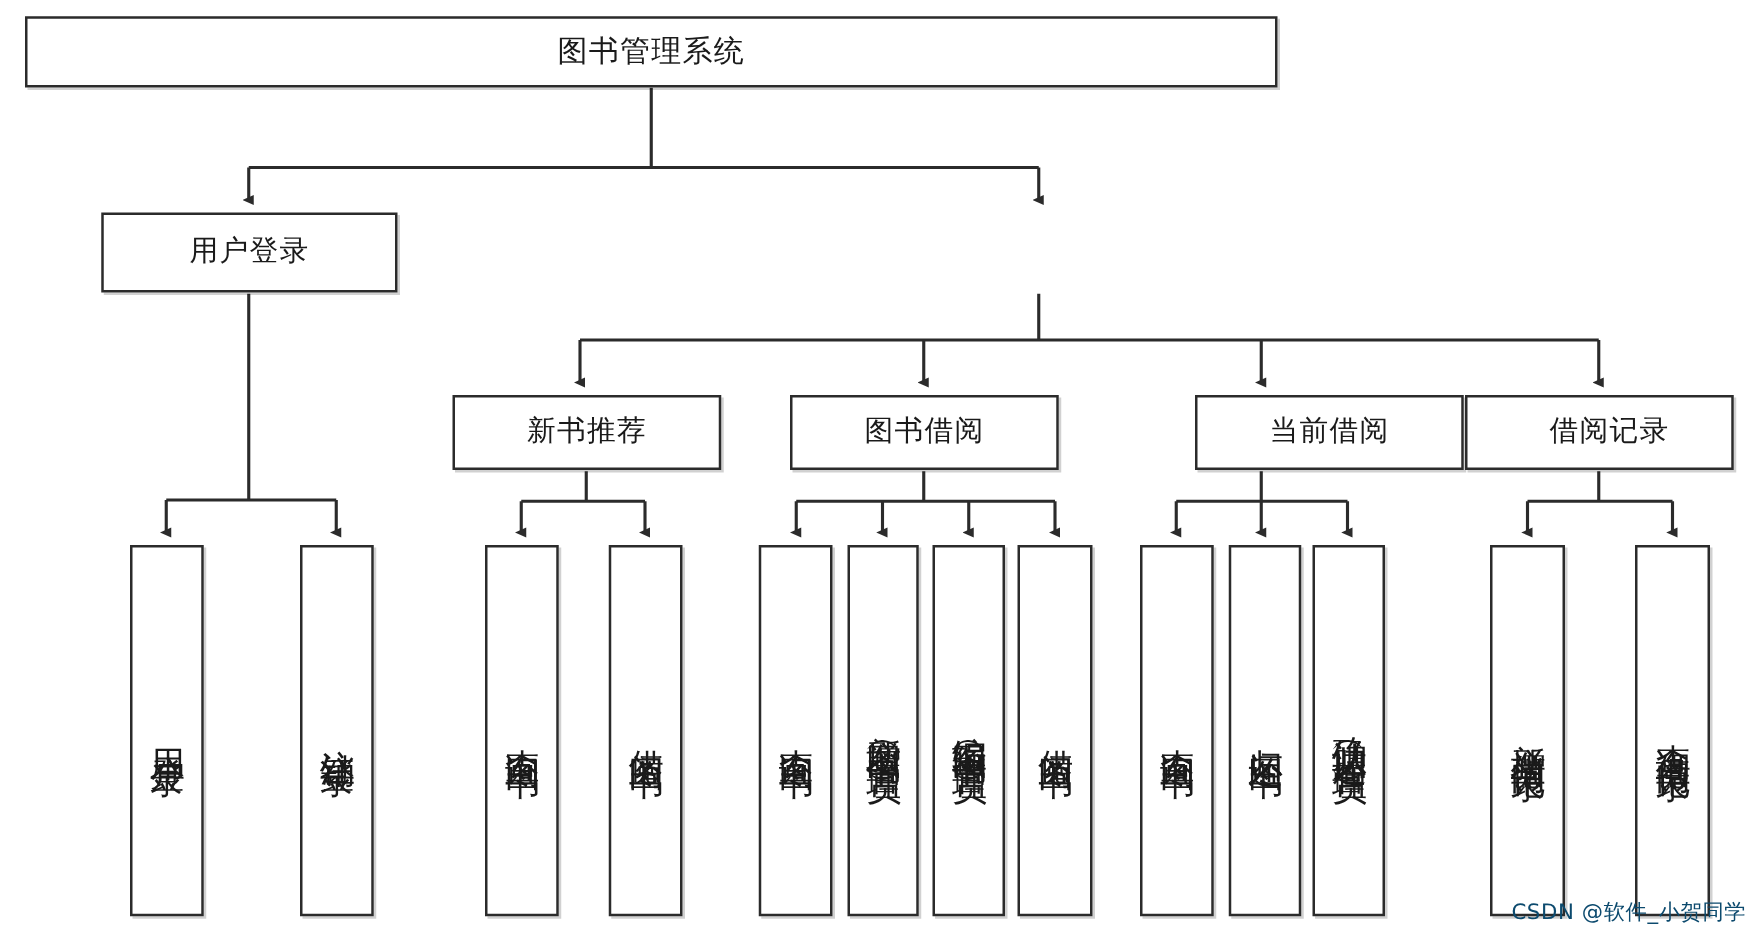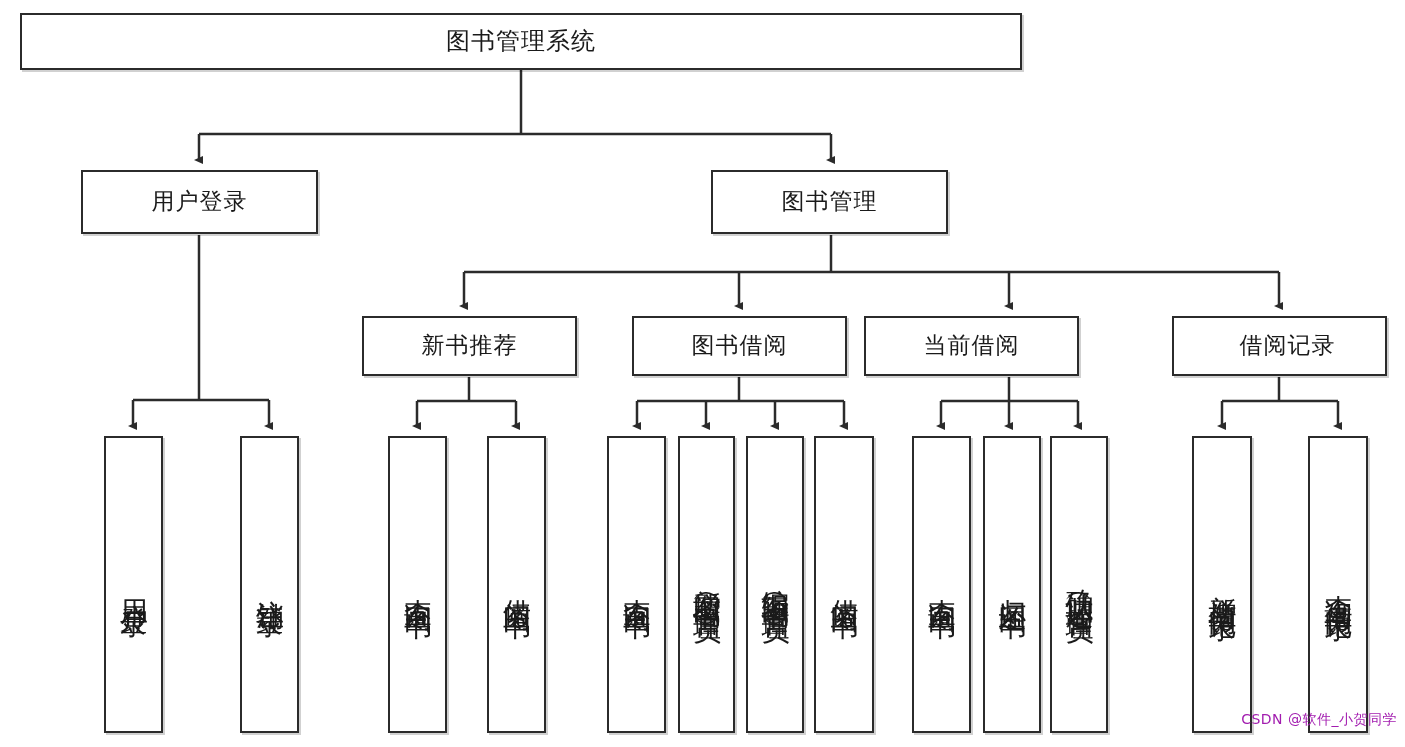--- a/index.html
+++ b/index.html
@@ -57,23 +57,23 @@
     text-orientation: upright;
     font-size: 28px;
     letter-spacing: 4px;
     line-height: 1;
     white-space: nowrap;
     max-height: 100%;
   }
   .watermark {
     position: absolute;
     right: 8px;
-    bottom: 18px;
-    font-size: 14px;
-    color: #a21caf;
+    bottom: 6px;
+    font-size: 17px;
+    color: #0c4a6e;
     letter-spacing: 0.5px;
     white-space: nowrap;
     user-select: none;
   }
 </style>
 </head>
 <body>
 
 <div id="canvas">
 
@@ -127,31 +127,28 @@
     </g>
   </svg>
 
   <div class="node root horiz" style="left:20px; top:13px; width:1002px; height:57px;">
     <span class="label">图书管理系统</span>
   </div>
 
   <div class="node horiz" style="left:81px; top:170px; width:237px; height:64px;">
     <span class="label">用户登录</span>
   </div>
-  <div class="node horiz" style="left:711px; top:170px; width:237px; height:64px;">
-    <span class="label">图书管理</span>
-  </div>
 
   <div class="node horiz" style="left:632px; top:316px; width:215px; height:60px;">
     <span class="label">图书借阅</span>
   </div>
   <div class="node horiz" style="left:362px; top:316px; width:215px; height:60px;">
     <span class="label">新书推荐</span>
   </div>
-  <div class="node horiz" style="left:864px; top:316px; width:215px; height:60px;">
+  <div class="node horiz" style="left:956px; top:316px; width:215px; height:60px;">
     <span class="label">当前借阅</span>
   </div>
   <div class="node horiz" style="left:1172px; top:316px; width:215px; height:60px;padding-left:16px;">
     <span class="label">借阅记录</span>
   </div>
 
   <div class="node vert" style="left:104px; top:436px; width:59px; height:297px;">
     <span class="label">用户登录</span>
   </div>
   <div class="node vert" style="left:240px; top:436px; width:59px; height:297px;">

